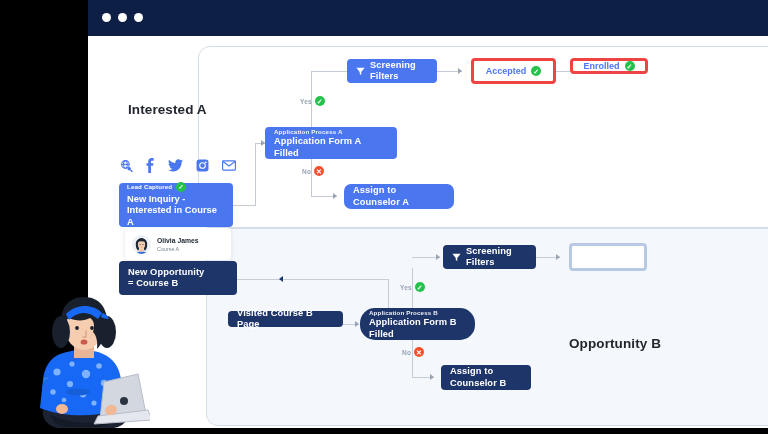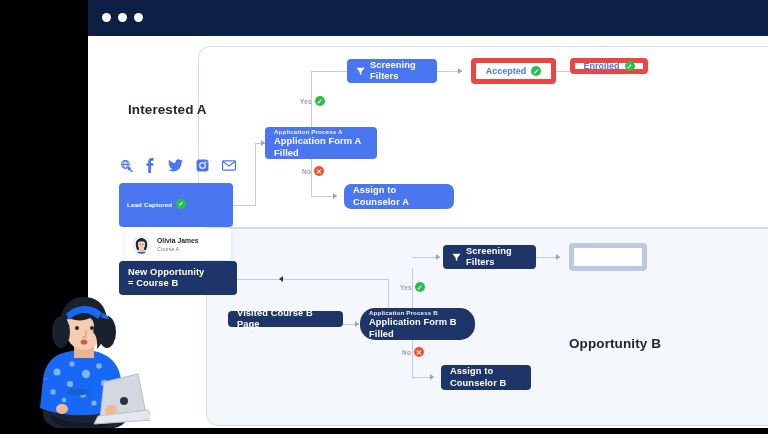--- a/index.html
+++ b/index.html
@@ -64,21 +64,21 @@
     font-size:9.3px;font-weight:bold;letter-spacing:.1px;line-height:11.5px;
   }
   .blue{background:#4a76f0;}
   .navy{background:#1e3569;}
 
   .node.center{align-items:center;justify-content:center;}
 
   
   .obox{
     position:absolute;box-sizing:border-box;
-    background:#ffffff;border:5px solid #ef4444;border-radius:4px;
+    background:#ffffff;border:3px solid #ef4444;border-radius:4px;
     display:flex;align-items:center;justify-content:center;gap:5px;
     font-size:9px;font-weight:bold;color:#4a76f0;
   }
   .obox.empty{border-color:#b9c9e4;}
 
   
   .badge{
     display:inline-flex;align-items:center;justify-content:center;
     width:10px;height:10px;border-radius:50%;flex:none;
     font-size:7px;color:#fff;font-weight:bold;line-height:1;
@@ -189,28 +189,32 @@
         <path d="M1.6 2.2 12 10 22.4 2.2"></path>
       </svg>
     </span>
   </div>
 
   <div class="leadcard">
     <div class="top">
       <span>Lead Captured</span>
       <span class="badge ok">✓</span>
     </div>
+    <div class="main">
+      <div>New Inquiry -</div>
+      <div>Interested in Course A</div>
+    </div>
   </div>
 
   <div class="ln lnh" style="left:233px;top:205px;width:22px;"></div>
   <div class="ln lnv" style="left:255px;top:143px;height:63px;"></div>
   <div class="ln lnh" style="left:255px;top:143px;width:10px;"></div>
   <div class="arrow r" style="left:261px;top:140px;"></div>
 
-  <div class="node blue" style="left:265px;top:127px;width:112px;height:32px;">
+  <div class="node blue" style="left:265px;top:127px;width:132px;height:32px;">
     <div class="sub">Application Process A</div>
     <div class="main">Application Form A Filled</div>
   </div>
 
   <div class="ln lnv" style="left:311px;top:88px;height:39px;"></div>
   <div class="ln lnh" style="left:311px;top:71px;width:36px;"></div>
   <div class="ln lnv" style="left:311px;top:71px;height:18px;"></div>
   <div class="ynlabel" style="left:300px;top:96px;">
     <span>Yes</span>
     <span class="badge ok">✓</span>

